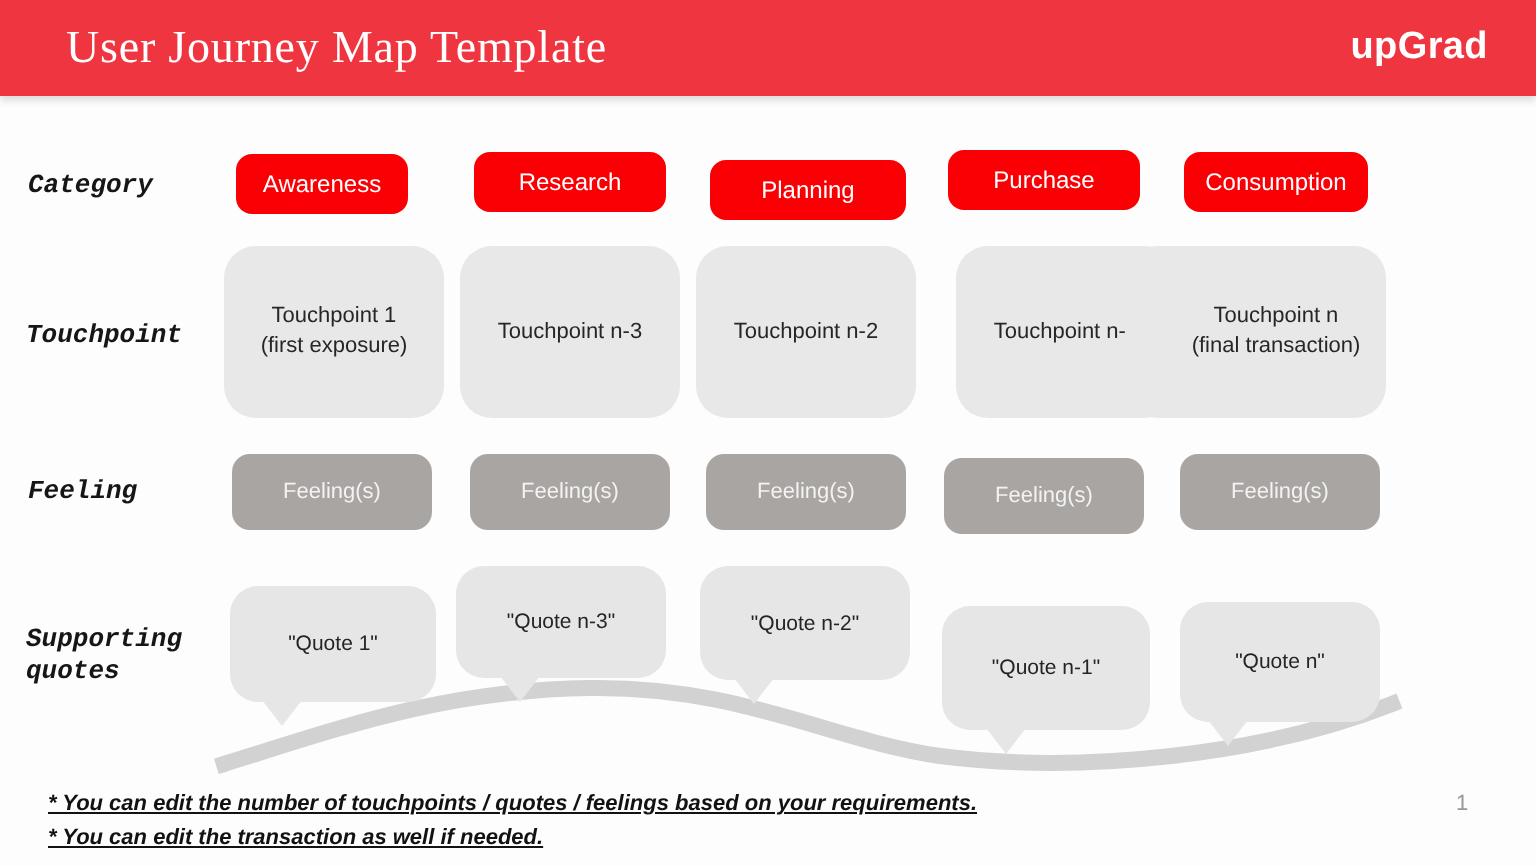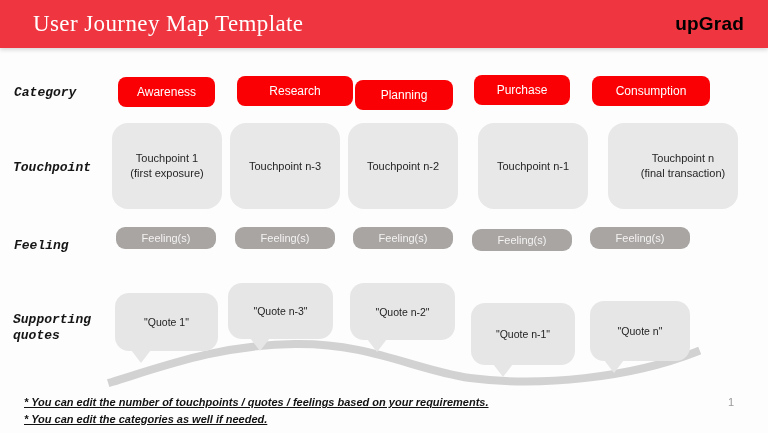--- a/index.html
+++ b/index.html
@@ -7,39 +7,39 @@
          font-family:"Liberation Sans",sans-serif;overflow:hidden;}
 
   
   .topbar{position:absolute;top:0;left:0;right:0;height:48px;
           background:var(--header-red,#ef353f);
           display:flex;align-items:center;justify-content:space-between;
           padding:0 24px 0 33px;box-sizing:border-box;
           box-shadow:0 2px 4px rgba(0,0,0,.15);}
   .title{font-family:"Liberation Serif",serif;font-size:23px;font-weight:500;
          color:#fff;letter-spacing:.4px;margin:0;}
-  .logo{font-size:19px;font-weight:700;color:#000000;letter-spacing:.2px;}
+  .logo{font-size:19px;font-weight:700;color:#ffffff;letter-spacing:.2px;}
 
   
   .rowlabel{position:absolute;font-weight:700;font-style:italic;
             font-size:13px;color:#161616;line-height:1.25;font-family:Liberation Mono, monospace;}
 
   
   .cat{position:absolute;height:30px;background:var(--category-red,#fa0005);
        border-radius:8px;color:#fff;font-size:12px;
        display:flex;align-items:center;justify-content:center;}
 
   
   .tp{position:absolute;width:110px;height:86px;top:123px;
       background:var(--touchpoint-gray,#e8e8e8);border-radius:16px;
       display:flex;align-items:center;justify-content:center;text-align:center;
       font-size:11px;color:#262626;line-height:1.35;white-space:pre-line;}
 
   
-  .feel{position:absolute;width:100px;height:22px;top:227px;
+  .feel{position:absolute;width:100px;height:38px;top:227px;
         background:var(--feeling-gray,#a8a5a3);border-radius:9px;
         display:flex;align-items:center;justify-content:center;
         color:#f4f3f2;font-size:11px;}
 
   
   .bubble{position:absolute;background:var(--bubble-gray,#e6e6e6);
           border-radius:14px;display:flex;align-items:center;justify-content:center;
           font-size:10.5px;color:#242424;z-index:3;}
   .bubble .tail{position:absolute;bottom:-12px;width:0;height:0;
                 border-left:10px solid transparent;border-right:10px solid transparent;
@@ -65,32 +65,32 @@
 
   <svg class="curve" width="768" height="433" viewBox="0 0 768 433">
     <path d="M112,382 C170,364 222,345 295,344 C370,343 415,370 470,378 C540,387 630,378 696,352" fill="none" stroke="var(--curve-gray,#d2d2d2)" stroke-width="8" stroke-linecap="square"></path>
   </svg>
 
   <div class="rowlabel" style="left:14px;top:85px;">Category</div>
   <div class="rowlabel" style="left:13px;top:160px;">Touchpoint</div>
   <div class="rowlabel" style="left:14px;top:238px;">Feeling</div>
   <div class="rowlabel" style="left:13px;top:312px;width:64px;">Supporting quotes</div>
 
-  <div class="cat" style="left:118px;top:77px;width:97px;">Awareness</div>
-  <div class="cat" style="left:237px;top:76px;width:116px;">Research</div>
+  <div class="cat" style="left:118px;top:77px;width:86px;">Awareness</div>
+  <div class="cat" style="left:237px;top:76px;width:96px;">Research</div>
   <div class="cat" style="left:355px;top:80px;width:98px;">Planning</div>
   <div class="cat" style="left:474px;top:75px;width:96px;">Purchase</div>
-  <div class="cat" style="left:592px;top:76px;width:118px;">Consumption</div>
+  <div class="cat" style="left:592px;top:76px;width:92px;">Consumption</div>
 
   <div class="tp" style="left:112px;">Touchpoint 1
 (first exposure)</div>
   <div class="tp" style="left:230px;">Touchpoint n-3</div>
   <div class="tp" style="left:348px;">Touchpoint n-2</div>
   <div class="tp" style="left:478px;">Touchpoint n-1</div>
-  <div class="tp" style="left:608px;padding-left:20px;">Touchpoint n
+  <div class="tp" style="left:563px;padding-left:20px;">Touchpoint n
 (final transaction)</div>
 
   <div class="feel" style="left:116px;">Feeling(s)</div>
   <div class="feel" style="left:235px;">Feeling(s)</div>
   <div class="feel" style="left:353px;">Feeling(s)</div>
   <div class="feel" style="left:472px;top:229px;">Feeling(s)</div>
   <div class="feel" style="left:590px;">Feeling(s)</div>
 
   <div class="bubble" style="left:115px;top:293px;width:103px;height:58px;">
     <span>"Quote 1"</span>
@@ -108,18 +108,18 @@
     <span>"Quote n-1"</span>
     <i class="tail" style="left:22px;"></i>
   </div>
   <div class="bubble" style="left:590px;top:301px;width:100px;height:60px;">
     <span>"Quote n"</span>
     <i class="tail" style="left:14px;"></i>
   </div>
 
   <div class="footnotes">
     <div>* You can edit the number of touchpoints / quotes / feelings based on your requirements.</div>
-    <div>* You can edit the categories as well if needed.</div>
+    <div>* You can edit the transaction as well if needed.</div>
   </div>
 
   <div class="pagenum">1</div>
 
 </div>
 
 </body></html>

